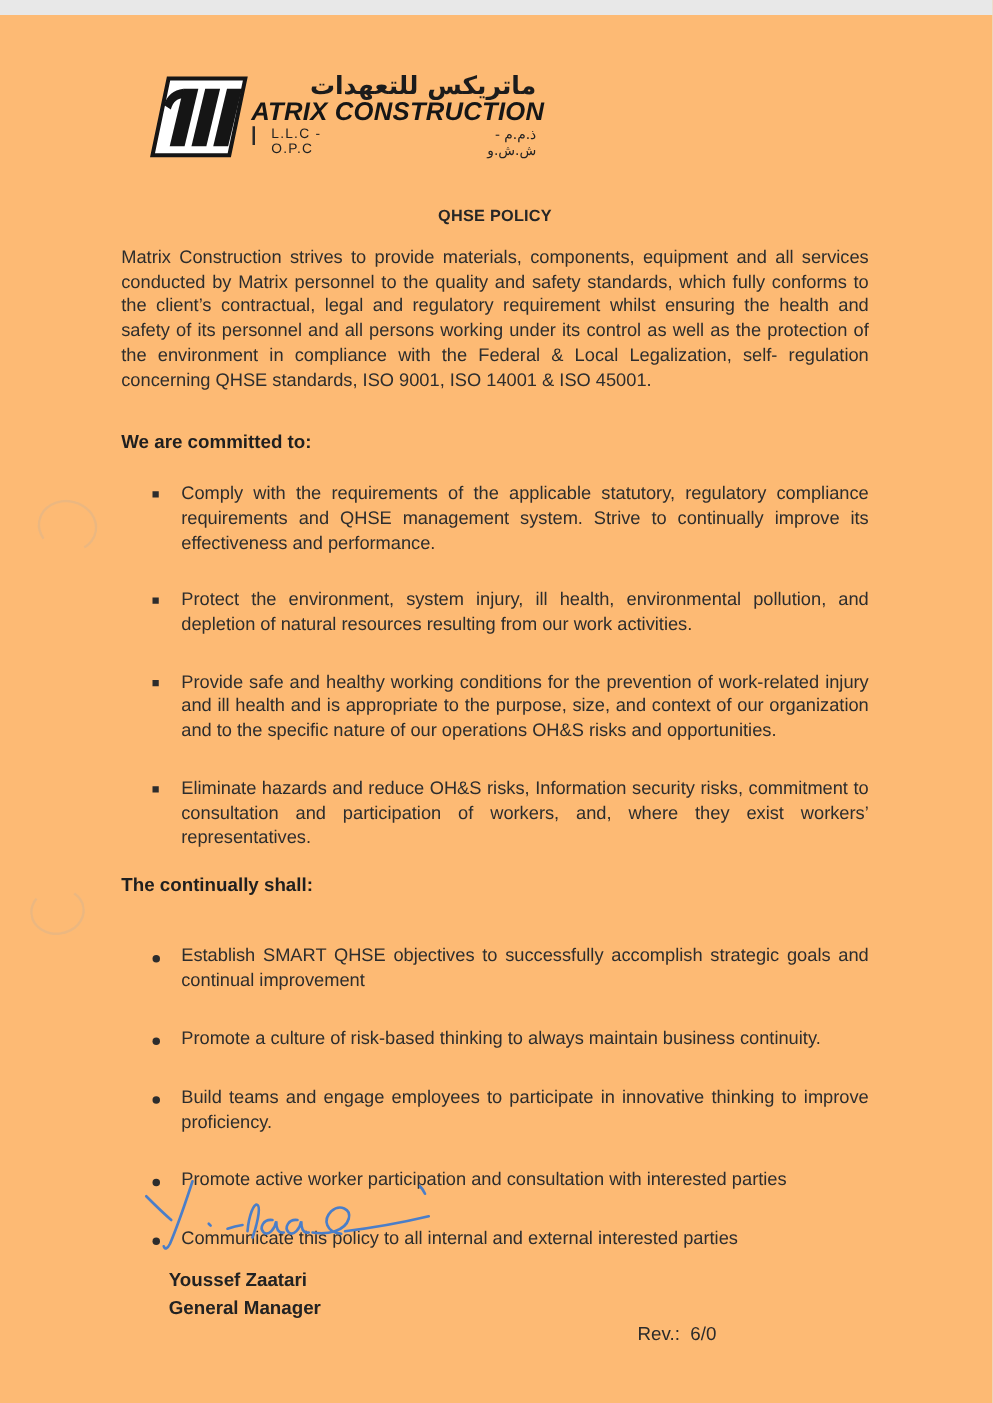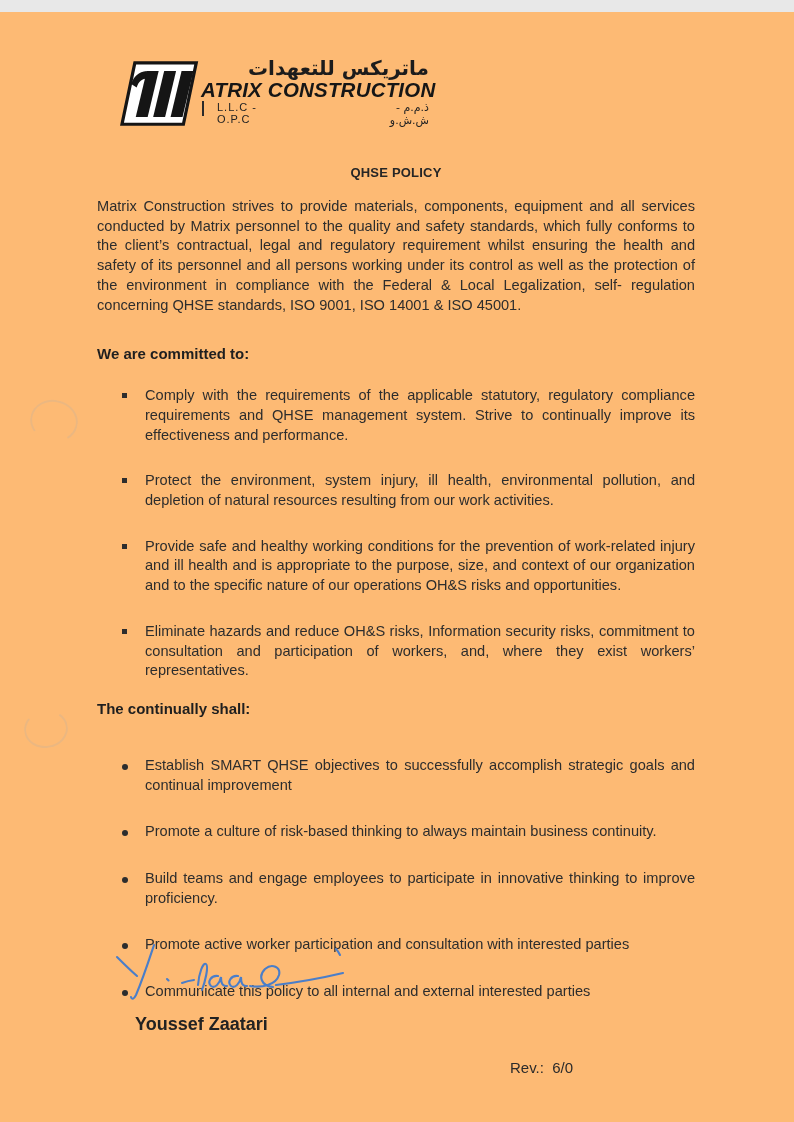--- a/index.html
+++ b/index.html
@@ -66,21 +66,21 @@
   ul.blist li + li{margin-top:26px;}
   ul.rlist li + li{margin-top:27px;}
   .bullet-col{flex:none;width:23px;padding-top:7px;}
   .sq-bullet{display:block;width:5px;height:5px;background:#2d2d2d;}
   .rd-bullet{display:block;width:6px;height:6px;border-radius:50%;background:#2d2d2d;margin-top:1px;}
   .li-text{flex:1;text-align:justify;}
 
   
   .footer{position:absolute;left:97px;right:99px;top:926px;height:150px;}
   .signature{display:block;margin-left:13px;}
-  .person{margin-left:38px;margin-top:10px;font-size:18px;font-weight:bold;color:#222;line-height:21.5px;}
+  .person{margin-left:38px;margin-top:10px;font-size:15px;font-weight:bold;color:#222;line-height:21.5px;}
   .rev-block{
     position:absolute;left:413px;top:76px;
     font-size:15px;color:#2b2b2b;line-height:21.5px;white-space:pre;
   }
 
   
   .artifact{position:absolute;border-radius:50%;border:2px solid rgba(175,175,175,.22);}
   .artifact.a1{left:30px;top:388px;width:44px;height:38px;border-bottom-color:transparent;transform:rotate(12deg);}
   .artifact.a2{left:24px;top:698px;width:40px;height:34px;border-top-color:transparent;transform:rotate(-8deg);}
 </style>
@@ -186,20 +186,21 @@
         <path d="M88,47 C89,35 93,24 96,26 C99,28 95,44 92,52"></path>
         <path d="M108,38 C101,37 97,44 101,48 C105,51 110,45 111,39 C111,44 112,49 117,48"></path>
         <path d="M128,38 C121,37 117,44 121,48 C125,51 130,45 131,39 C131,44 132,49 137,48"></path>
         <path d="M140,48 C152,50 166,47 169,37 C171,29 162,25 155,31 C148,38 151,48 163,49"></path>
         <path d="M166,47 C190,44 212,40 233,35"></path>
         <path d="M226,11 C228,13 229,15 230,17"></path>
       </g>
     </svg>
     <div class="person">
       <div>Youssef Zaatari</div>
+      <div>General Manager</div>
     </div>
     <div class="rev-block">
       <div>Rev.:  6/0</div>
       <div>Date: 17/08/2024</div>
     </div>
   </div>
 
 </div>
 
 </body></html>

